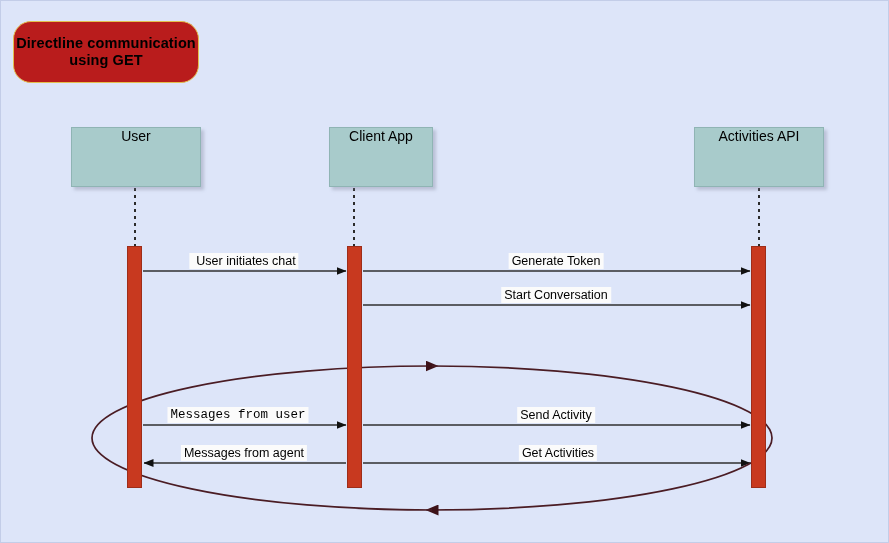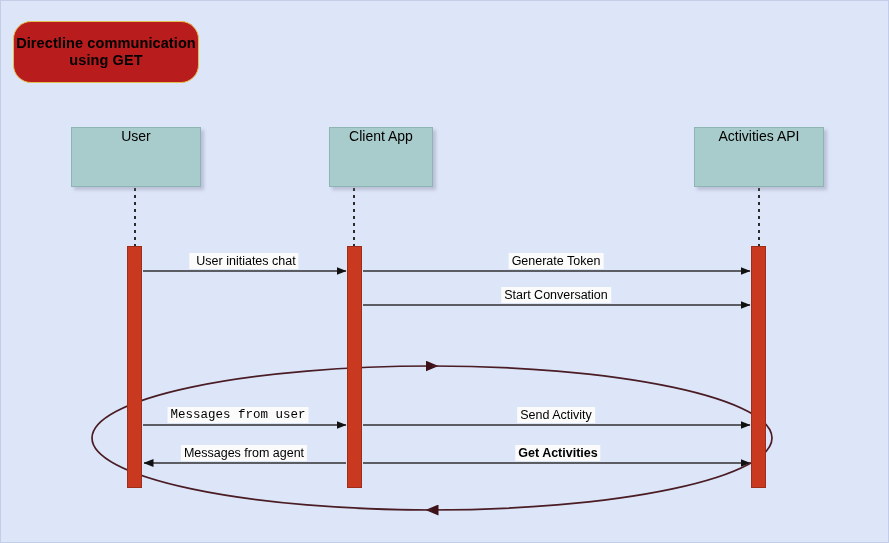--- a/index.html
+++ b/index.html
@@ -168,15 +168,15 @@
   <div class="msg-label" style="left:555px; top:268px;text-align:center;">Generate Token</div>
 
   <div class="msg-label" style="left:555px; top:302px;">Start Conversation</div>
 
   <div class="msg-label" style="left:237px; top:422px;font-family:Liberation Mono, monospace;">Messages from user</div>
 
   <div class="msg-label" style="left:555px; top:422px;">Send Activity</div>
 
   <div class="msg-label" style="left:243px; top:460px;">Messages from agent</div>
 
-  <div class="msg-label" style="left:557px; top:460px;font-weight:bold;">Get Activities</div>
+  <div class="msg-label" style="left:557px; top:460px;">Get Activities</div>
 
 </div>
 
 </body></html>

